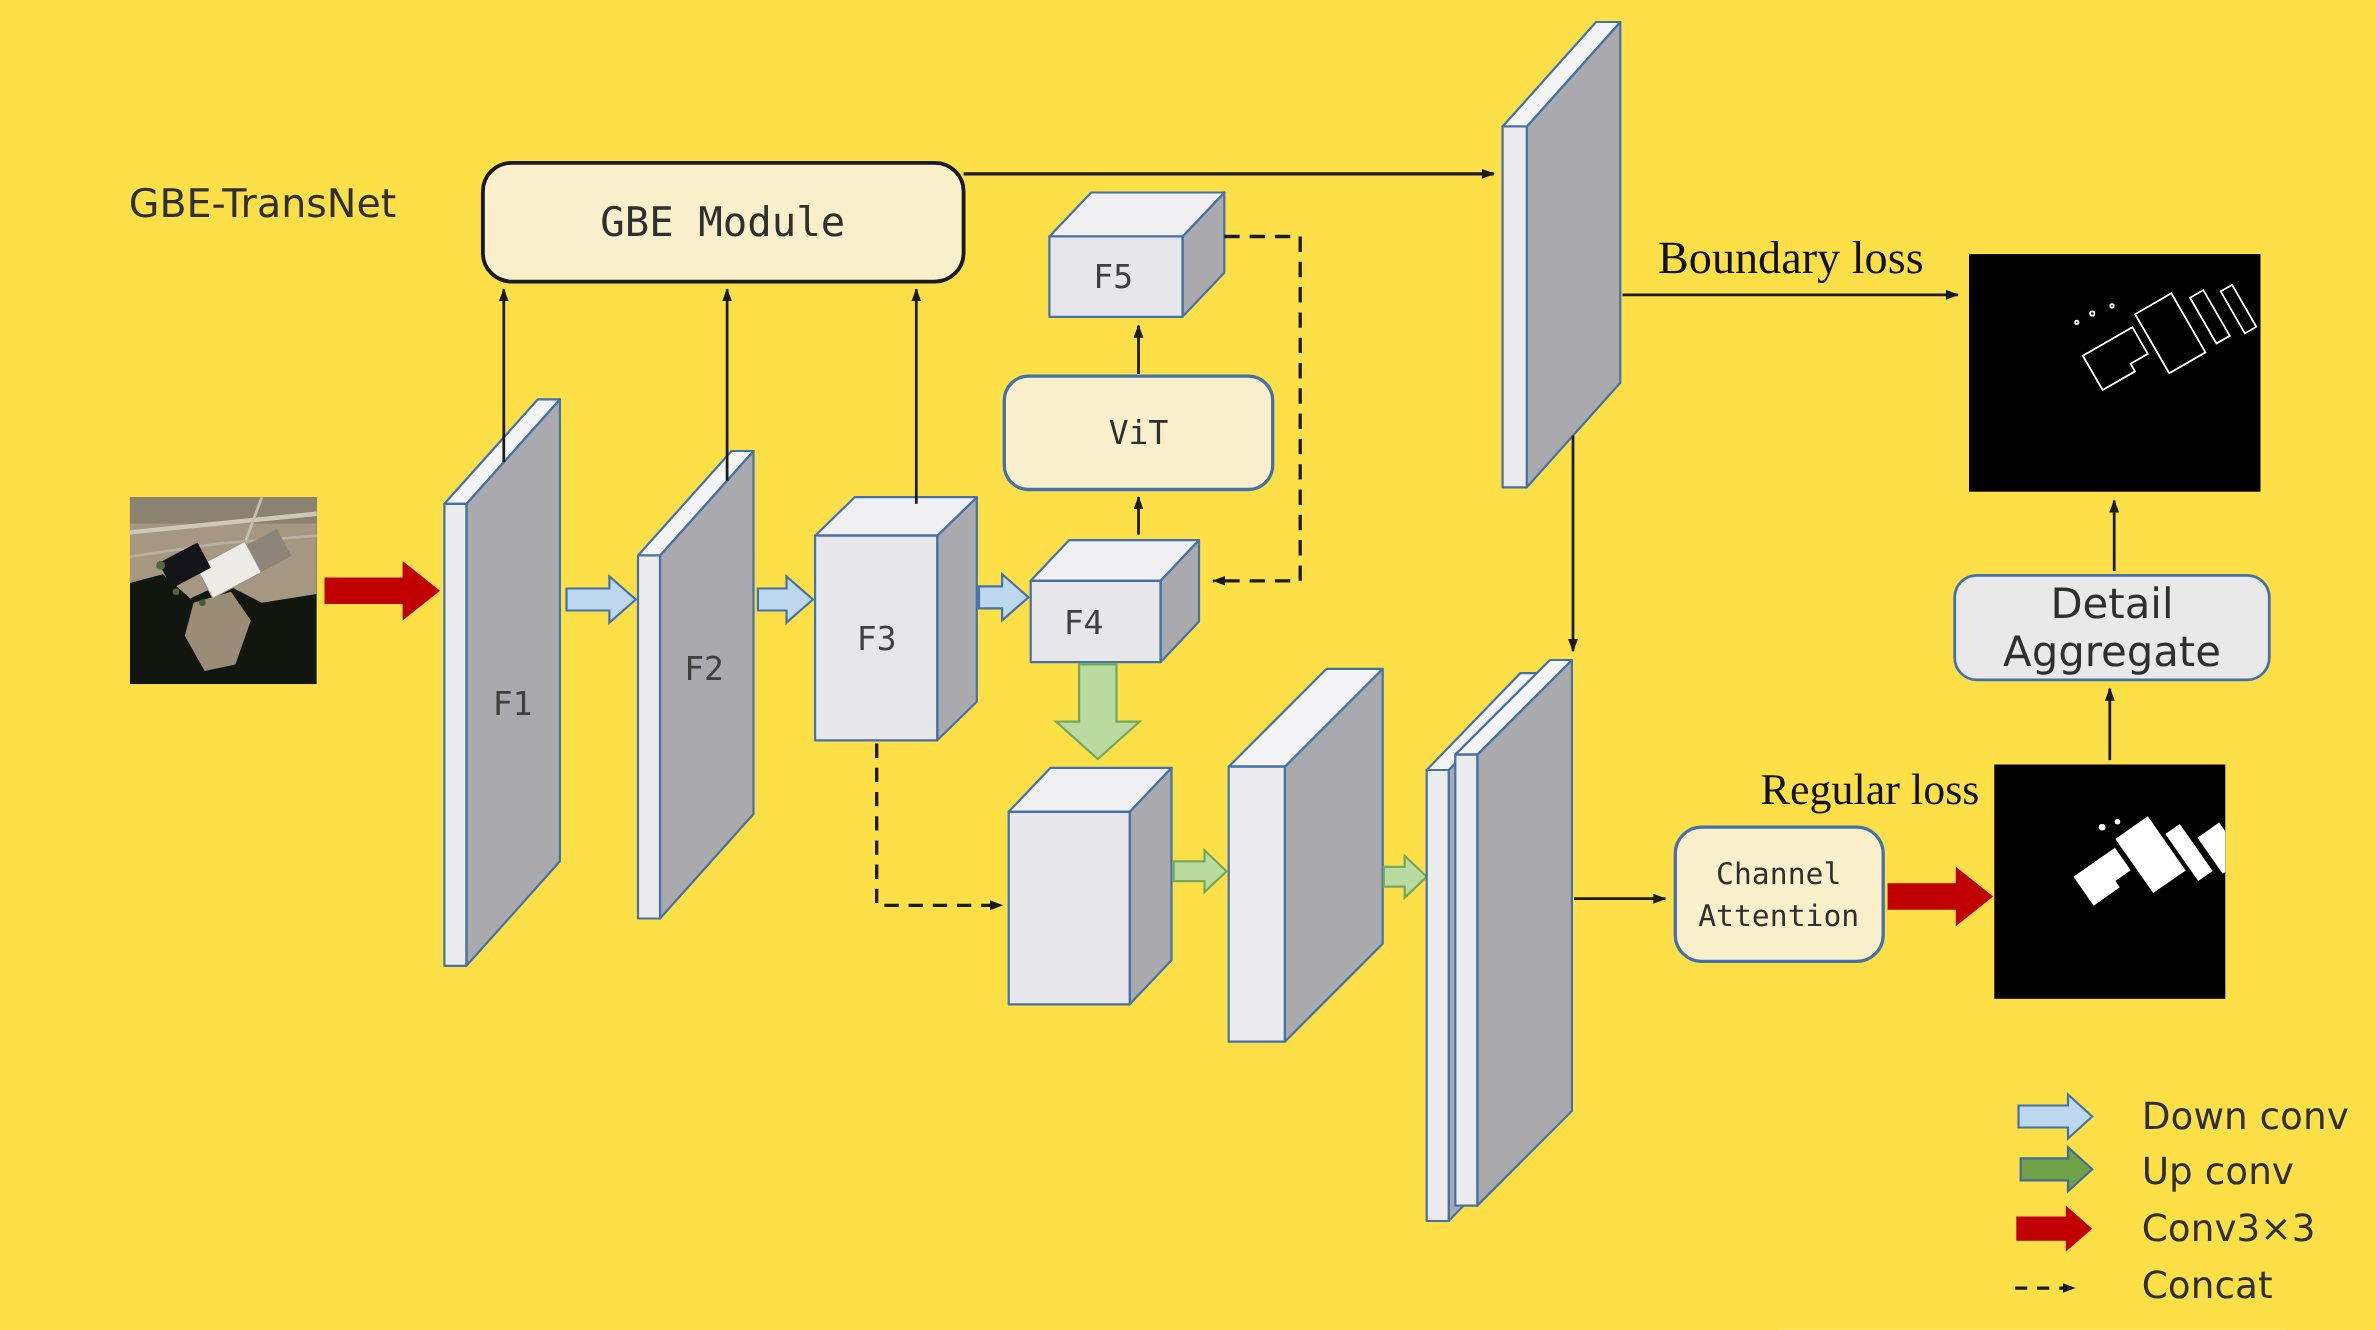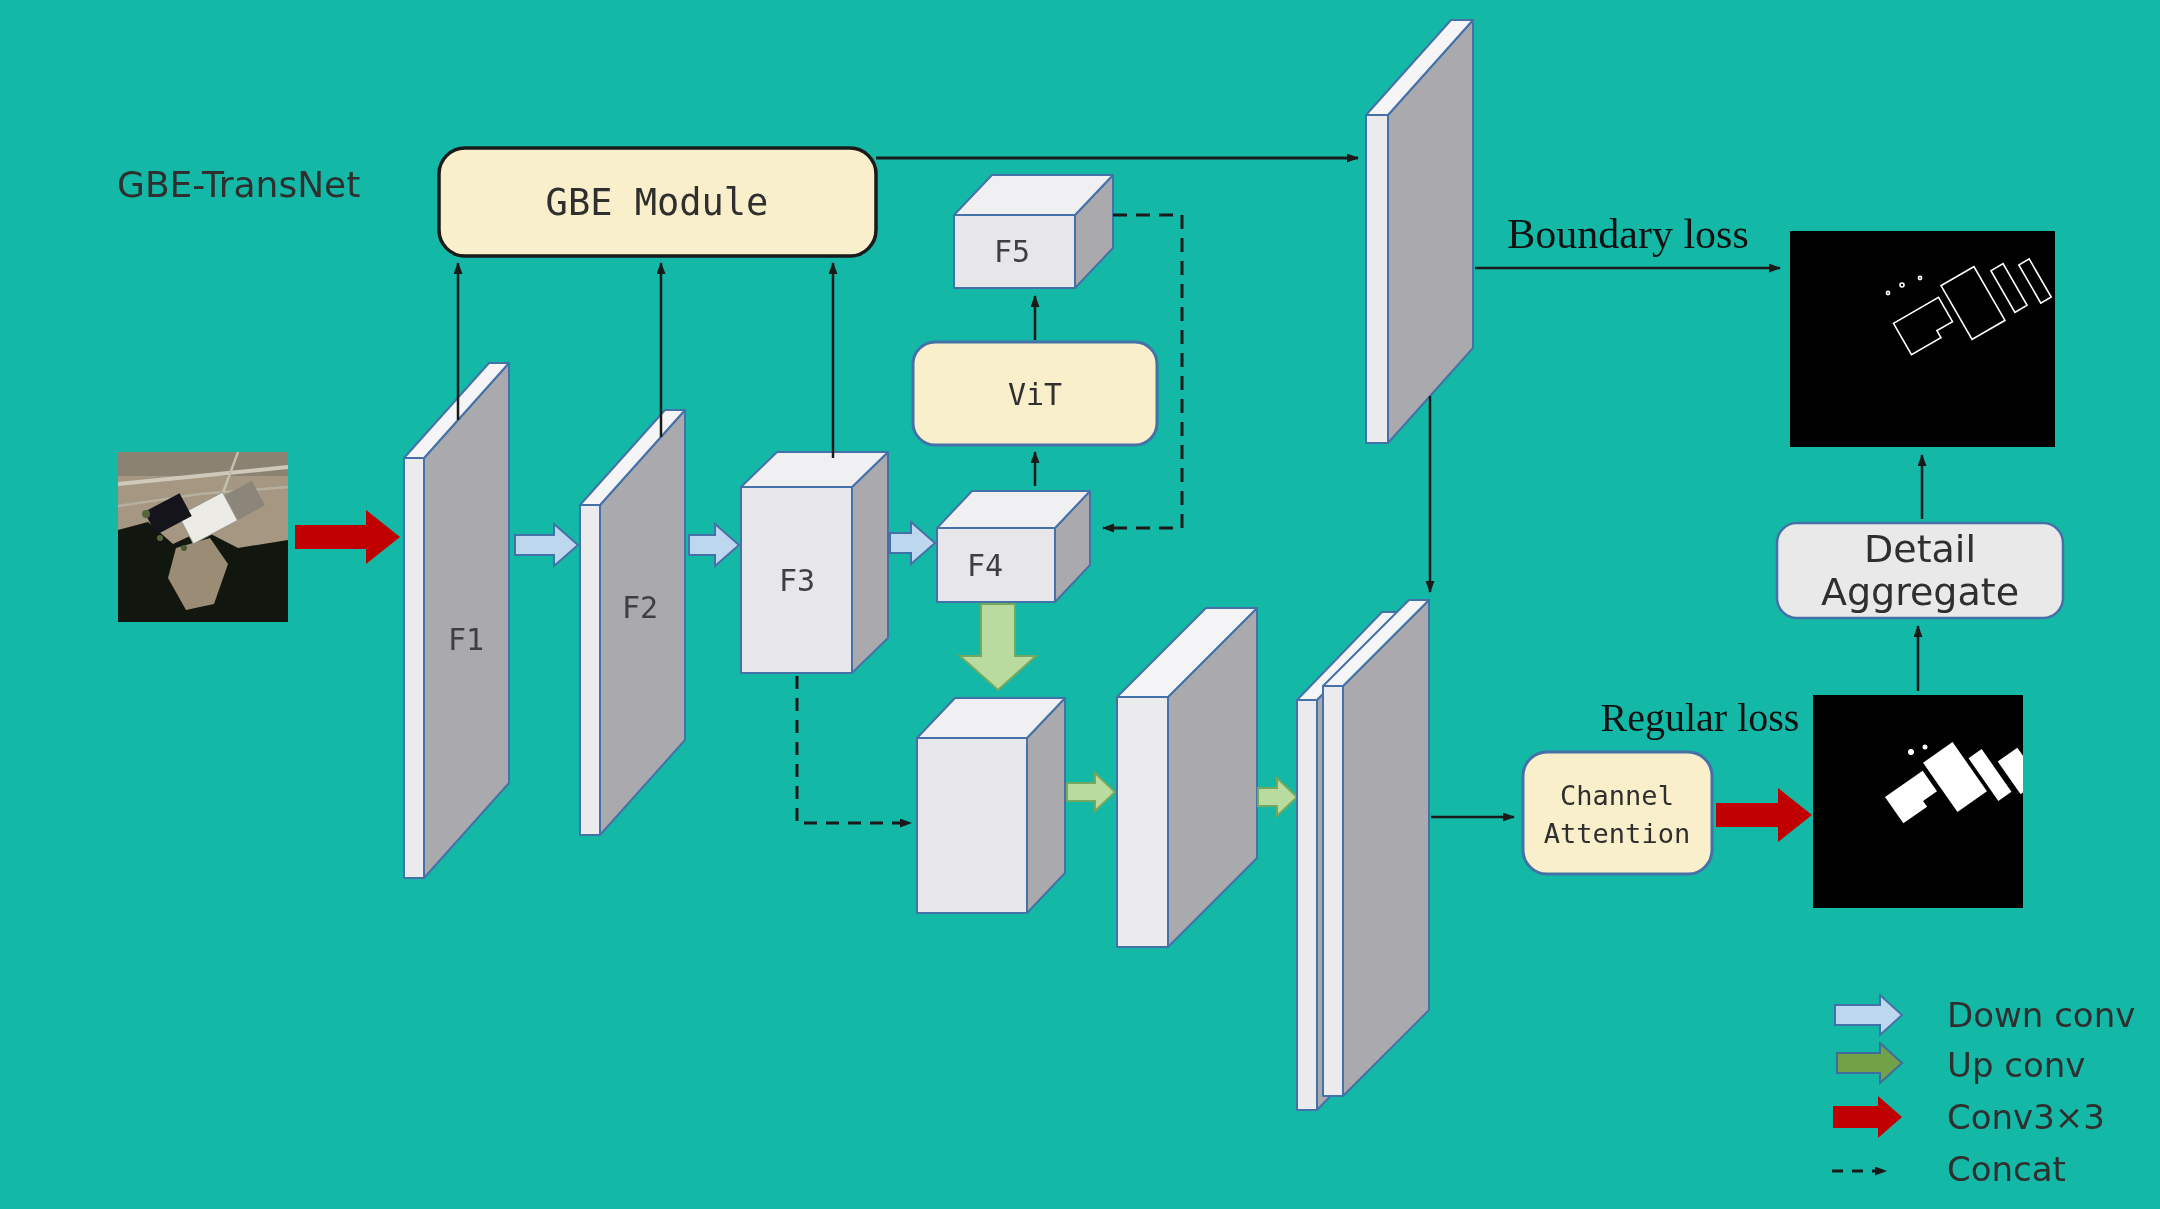--- a/index.html
+++ b/index.html
@@ -1,16 +1,16 @@
 <!DOCTYPE html>
 <html><head>
 <meta charset="utf-8">
 <style>
   html,body{margin:0;padding:0;background:#ffffff;}
-  .stage{position:relative;width:2160px;height:1209px;background:#14b8a6;overflow:hidden;}
+  .stage{position:relative;width:2160px;height:1209px;background:#fde047;overflow:hidden;}
   svg{display:block;}
   .mono{font-family:"DejaVu Sans Mono","Liberation Mono",monospace;}
   .sans{font-family:"DejaVu Sans","Liberation Sans",sans-serif;}
   .serif{font-family:"Liberation Serif","DejaVu Serif",serif;}
   text{fill:#2f2f2f;}
   .feat-label{fill:#3f3f3f;}
   .loss-label{fill:#111111;}
 </style>
 </head>
 <body>

